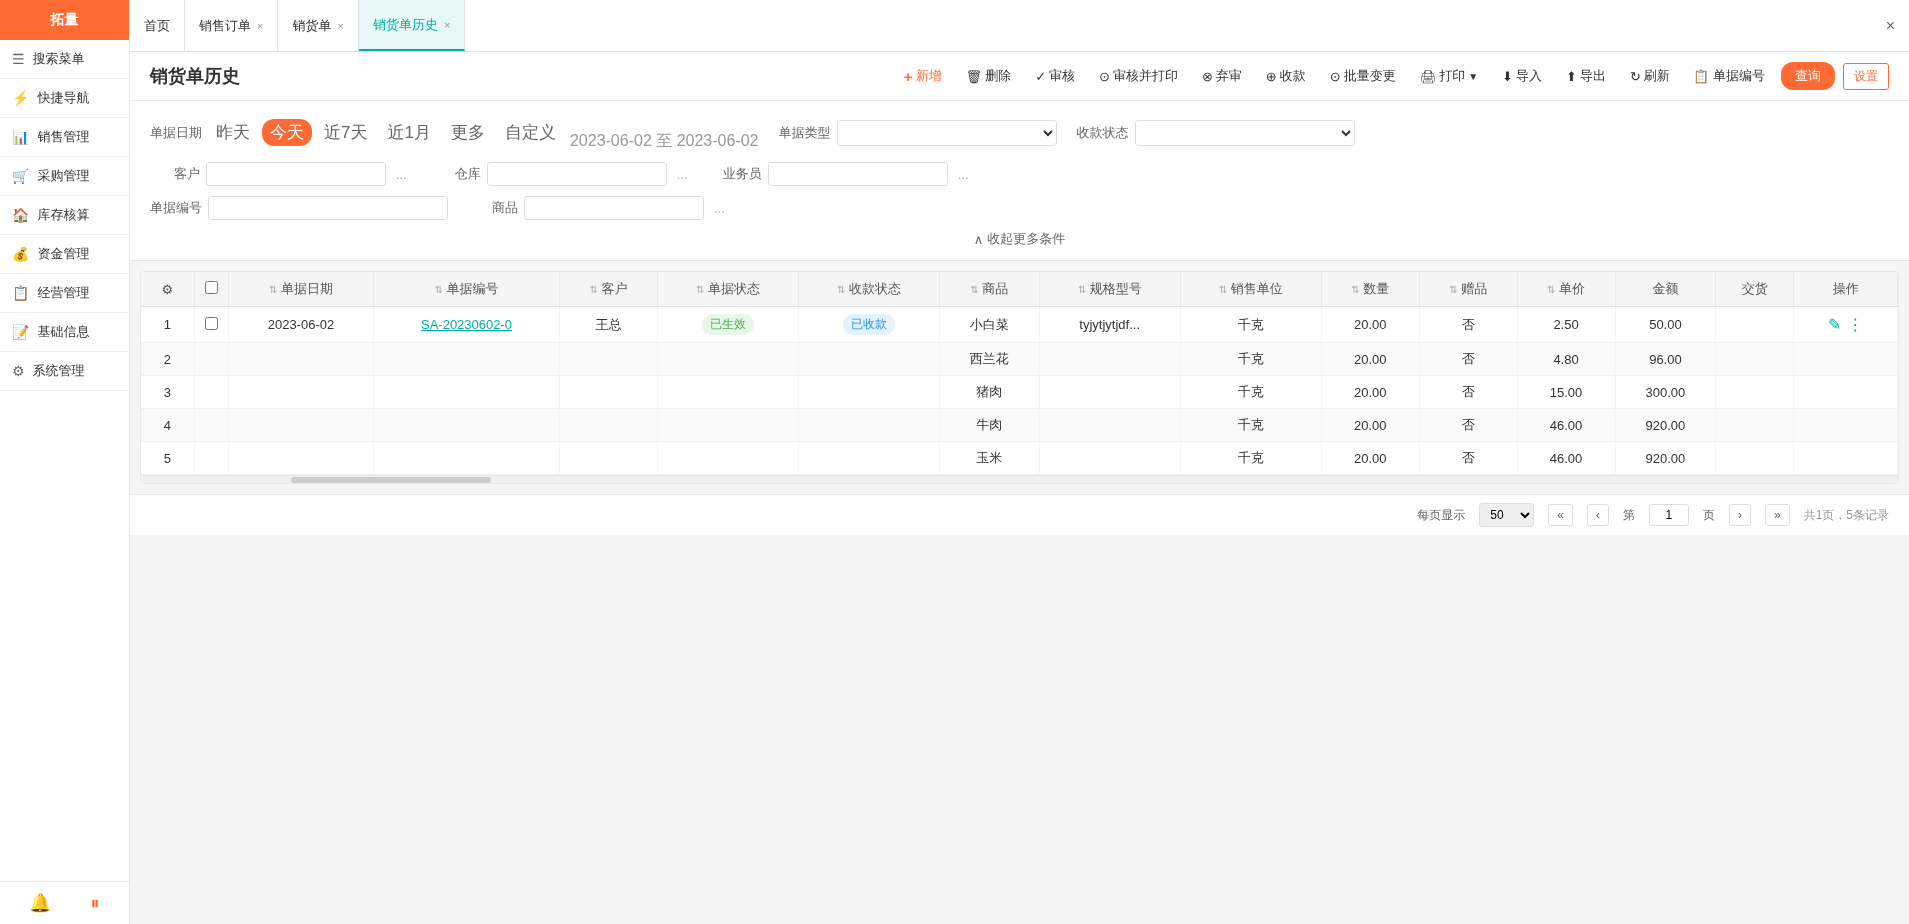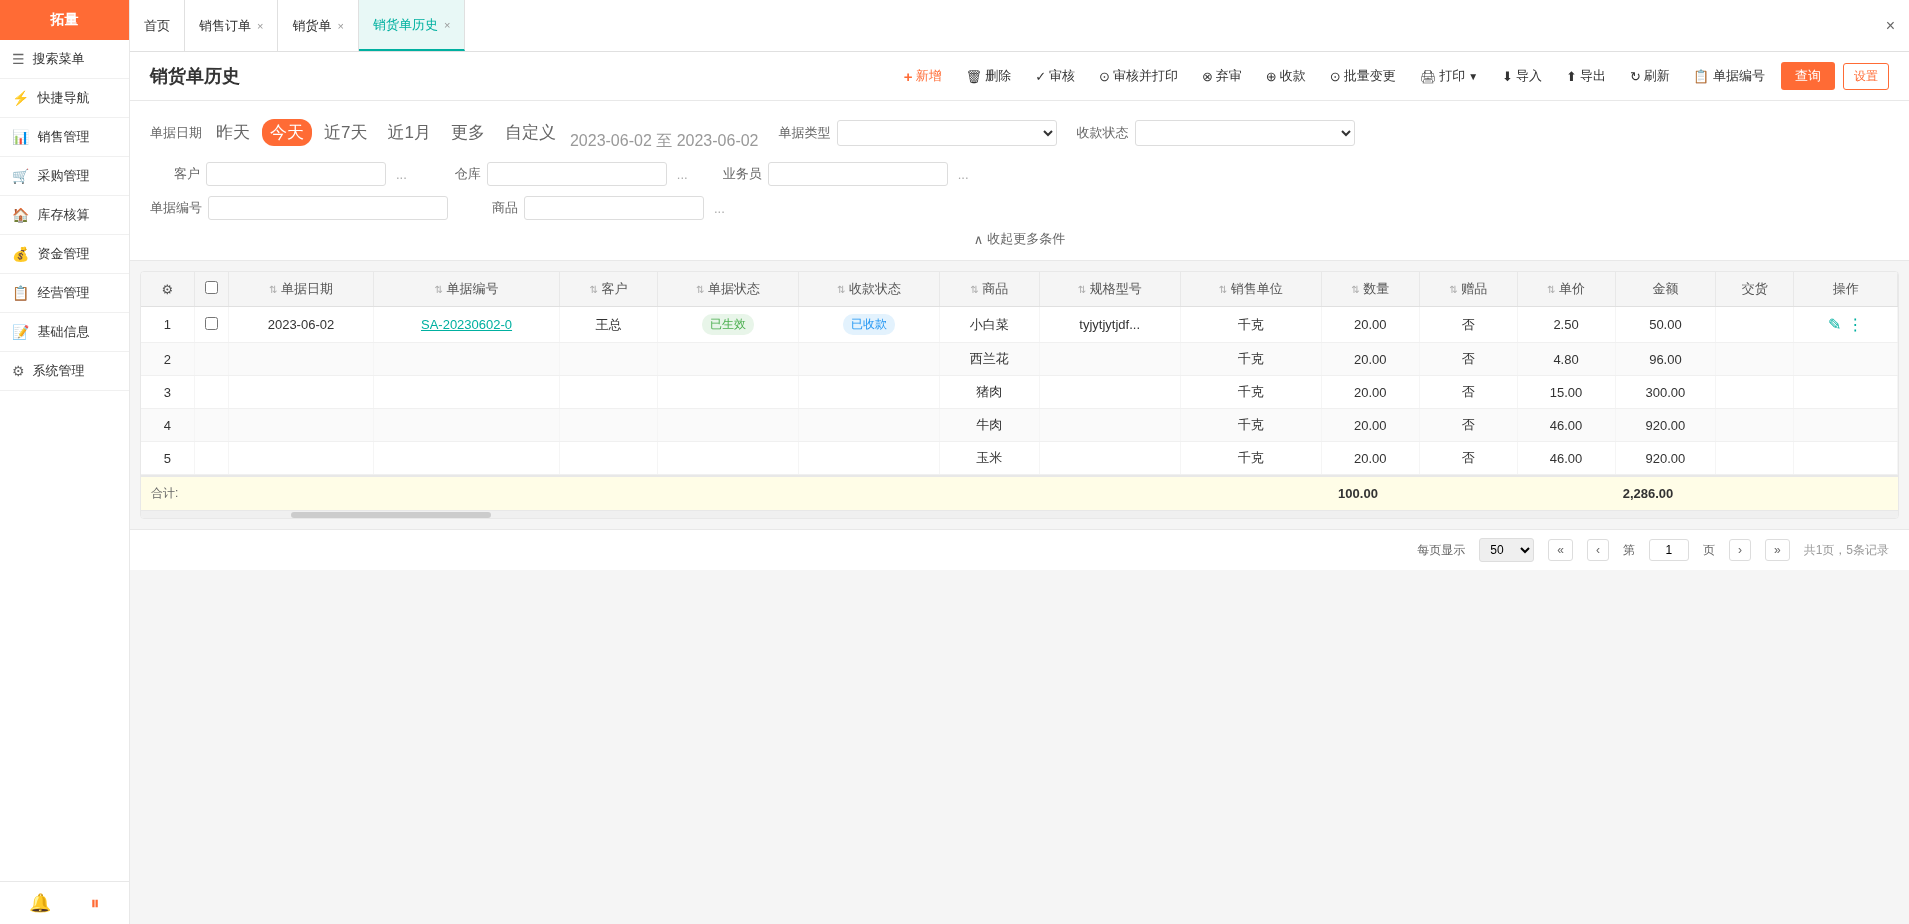--- a/index.html
+++ b/index.html
@@ -125,21 +125,21 @@
       cursor: pointer;
       color: #333;
       font-size: 12px;
       white-space: nowrap;
     }
     .btn-primary {
       background: #ff6b35;
       color: #fff;
       border: none;
       padding: 5px 14px;
-      border-radius: 3px;
+      border-radius: 12px;
       cursor: pointer;
       font-size: 13px;
     }
     .btn-orange-outline {
       background: #fff;
       color: #ff6b35;
       border: 1px solid #ff6b35;
       padding: 4px 10px;
       border-radius: 3px;
       cursor: pointer;
@@ -693,30 +693,20 @@
       <td>20.00</td>
       <td>否</td>
       <td>46.00</td>
       <td>920.00</td>
       <td></td>
       <td></td>
     </tr>
           </tbody>
       </table>
 
-      <div class="table-footer">
-        <span class="footer-label">合计:</span>
-        <span style="flex:1;"></span>
-        <span style="display:inline-block;width:100px;text-align:center;" class="footer-total">100.00</span>
-        <span style="display:inline-block;width:120px;text-align:center;"></span>
-        <span style="display:inline-block;width:60px;text-align:center;"></span>
-        <span style="display:inline-block;width:120px;text-align:center;" class="footer-total">2,286.00</span>
-        <span style="display:inline-block;width:100px;"></span>
-        <span style="display:inline-block;width:80px;"></span>
-      </div>
 
       <div class="table-scroll-bar">
         <div class="table-scroll-thumb"></div>
       </div>
     </div>
 
     <div class="pagination-bar">
       <span class="pagination-label">每页显示</span>
       <select class="pagination-select">
         <option>10</option>

